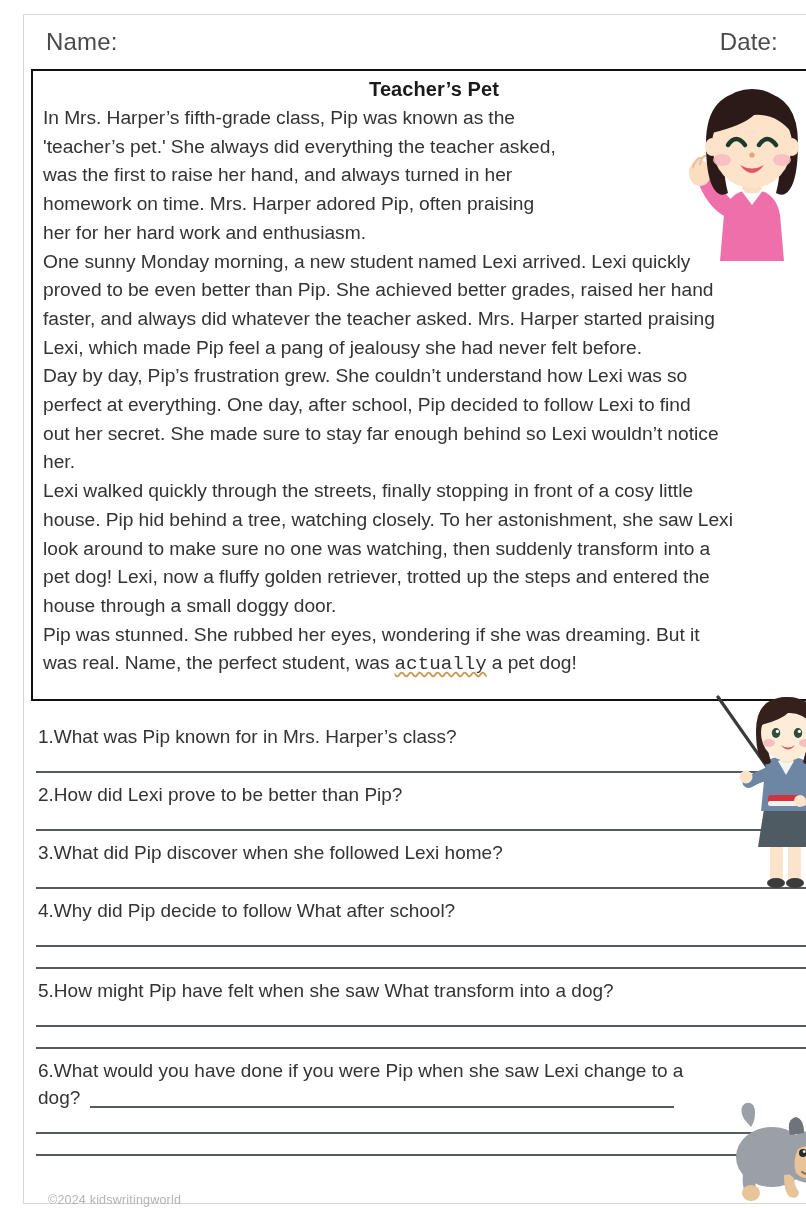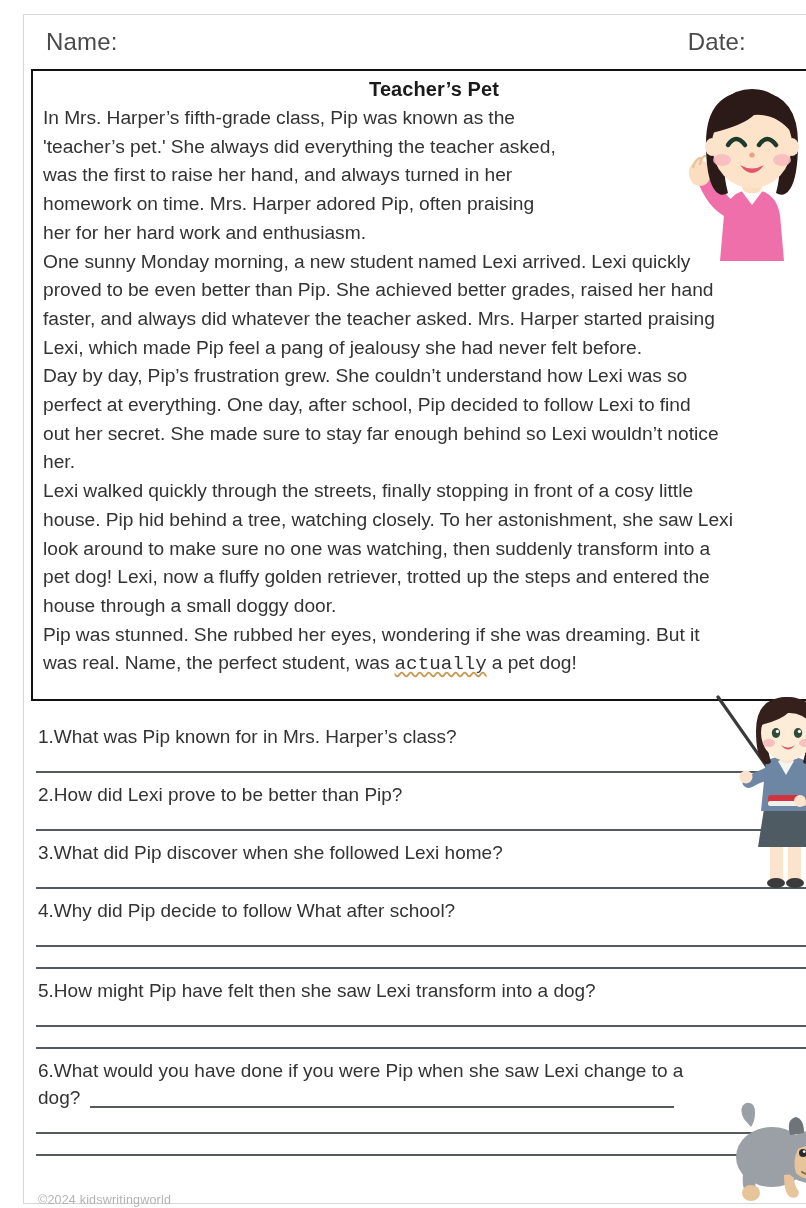--- a/index.html
+++ b/index.html
@@ -38,21 +38,21 @@
     align-items: center;
     box-sizing: border-box;
     padding: 0 28px 0 22px;
   }
   .header-label {
     font-size: 24px;
     color: #4a4a4a;
     letter-spacing: .2px;
   }
   .header-spacer { flex: 1; }
-  .header-date { margin-right: 108px; }
+  .header-date { margin-right: 76px; }
 
   
   .story-box {
     position: absolute;
     left: 7px;
     top: 54px;
     width: 806px;
     height: 632px;
     border: 2px solid #111111;
     box-sizing: border-box;
@@ -113,21 +113,21 @@
     display: inline-block;
     vertical-align: -4px;
     border-bottom: 2px solid #555b5e;
     height: 0;
     margin: 0 0 0 4px;
   }
 
   
   .footer {
     position: absolute;
-    left: 14px;
+    left: 24px;
     top: 1178px;
     font-size: 12.5px;
     color: #b3b3b3;
     letter-spacing: .2px;
   }
 
   
   .art { position: absolute; }
   .art svg { display: block; }
   #art-girl  { left: 648px; top: 66px;  }
@@ -188,21 +188,21 @@
       <div class="answer-line"></div>
     </div>
 
     <div class="qblock">
       <p class="qtext"><span>4.</span><span>Why did Pip decide to follow What after school?</span></p>
       <div class="answer-line"></div>
       <div class="answer-line tight"></div>
     </div>
 
     <div class="qblock">
-      <p class="qtext"><span>5.</span><span>How might Pip have felt then she saw Lexi transform into a dog?</span></p>
+      <p class="qtext"><span>5.</span><span>How might Pip have felt when she saw What transform into a dog?</span></p>
       <div class="answer-line"></div>
       <div class="answer-line tight"></div>
     </div>
 
     <div class="qblock">
       <p class="qtext"><span>6.</span><span class="qtext-inline">What would you have done if you were Pip when she saw Lexi change to a
 dog? </span><span class="answer-line inline-rule" style="width:584px"></span></p>
       <div class="answer-line"></div>
       <div class="answer-line tight"></div>
     </div>

